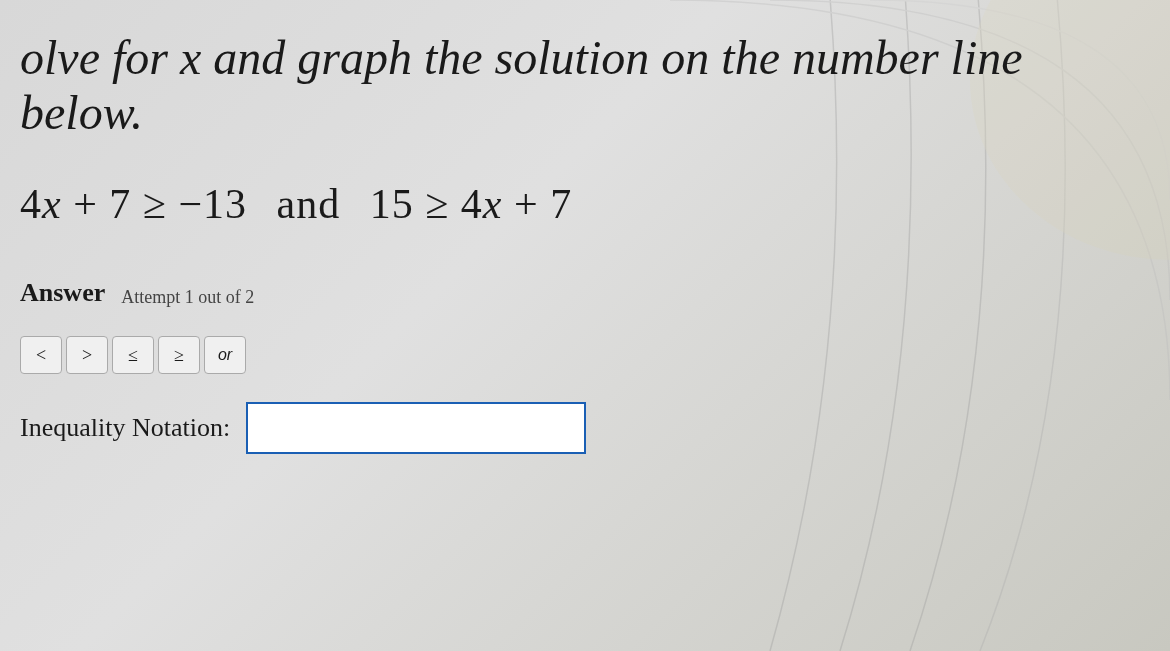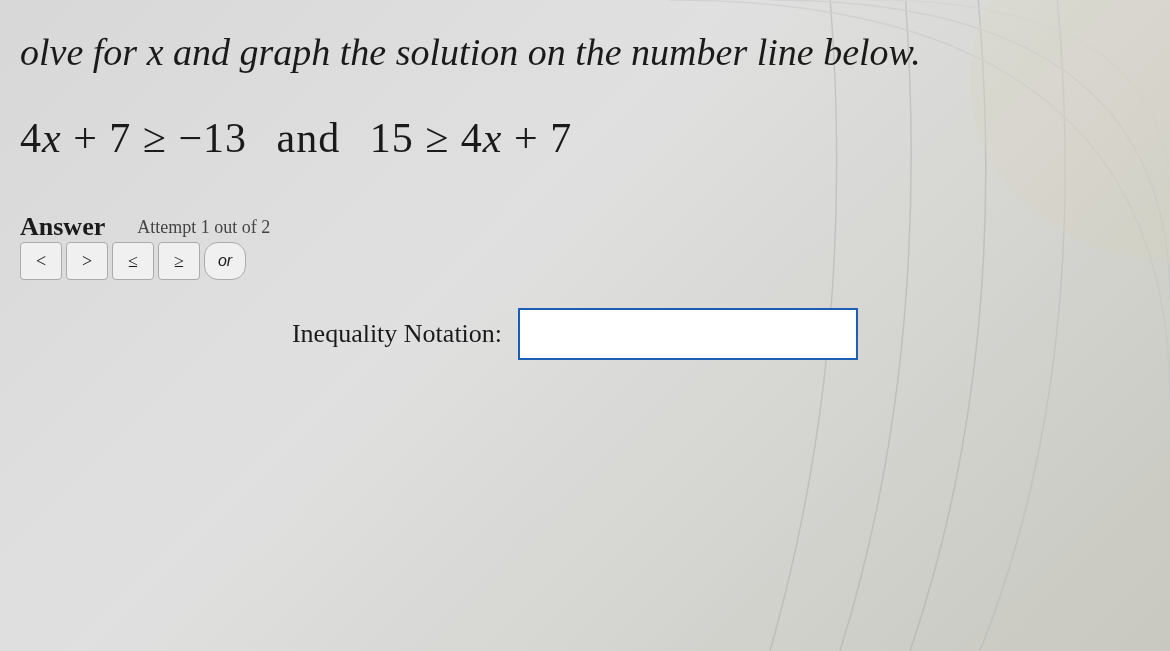--- a/index.html
+++ b/index.html
@@ -36,21 +36,21 @@
       opacity: 0.35;
     }
 
     .content-area {
       position: relative;
       z-index: 10;
       padding: 30px 40px 30px 20px;
     }
 
     .instruction-text {
-      font-size: 38px;
+      font-size: 48px;
       color: #1a1a1a;
       font-family: Georgia, serif;
       margin-bottom: 40px;
       font-style: italic;
     }
 
     .equation-line {
       text-align: left;
       font-size: 42px;
       color: #1a1a1a;
@@ -58,22 +58,23 @@
       font-family: Georgia, serif;
       letter-spacing: 1px;
     }
 
     .answer-section {
       margin-top: 20px;
     }
 
     .answer-header {
       display: flex;
-      align-items: center;
-      gap: 32px;
+      align-items: flex-end;
+      gap: 16px;
+      margin-bottom: 28px;
     }
 
     .answer-label {
       font-size: 26px;
       font-weight: bold;
       font-family: Georgia, serif;
       color: #1a1a1a;
     }
 
     .attempt-text {
@@ -101,28 +102,26 @@
       align-items: center;
       justify-content: center;
       color: #1a1a1a;
       font-family: Georgia, serif;
     }
 
     .sym-btn.or-btn {
       font-family: Arial, sans-serif;
       font-size: 16px;
       font-style: italic;
-      border-radius: 14px;
     }
 
     .notation-row {
       display: flex;
       align-items: center;
       gap: 16px;
-      justify-content: center;
     }
 
     .notation-label {
       font-size: 26px;
       color: #1a1a1a;
       font-family: Georgia, serif;
     }
 
     .notation-input {
       width: 340px;

